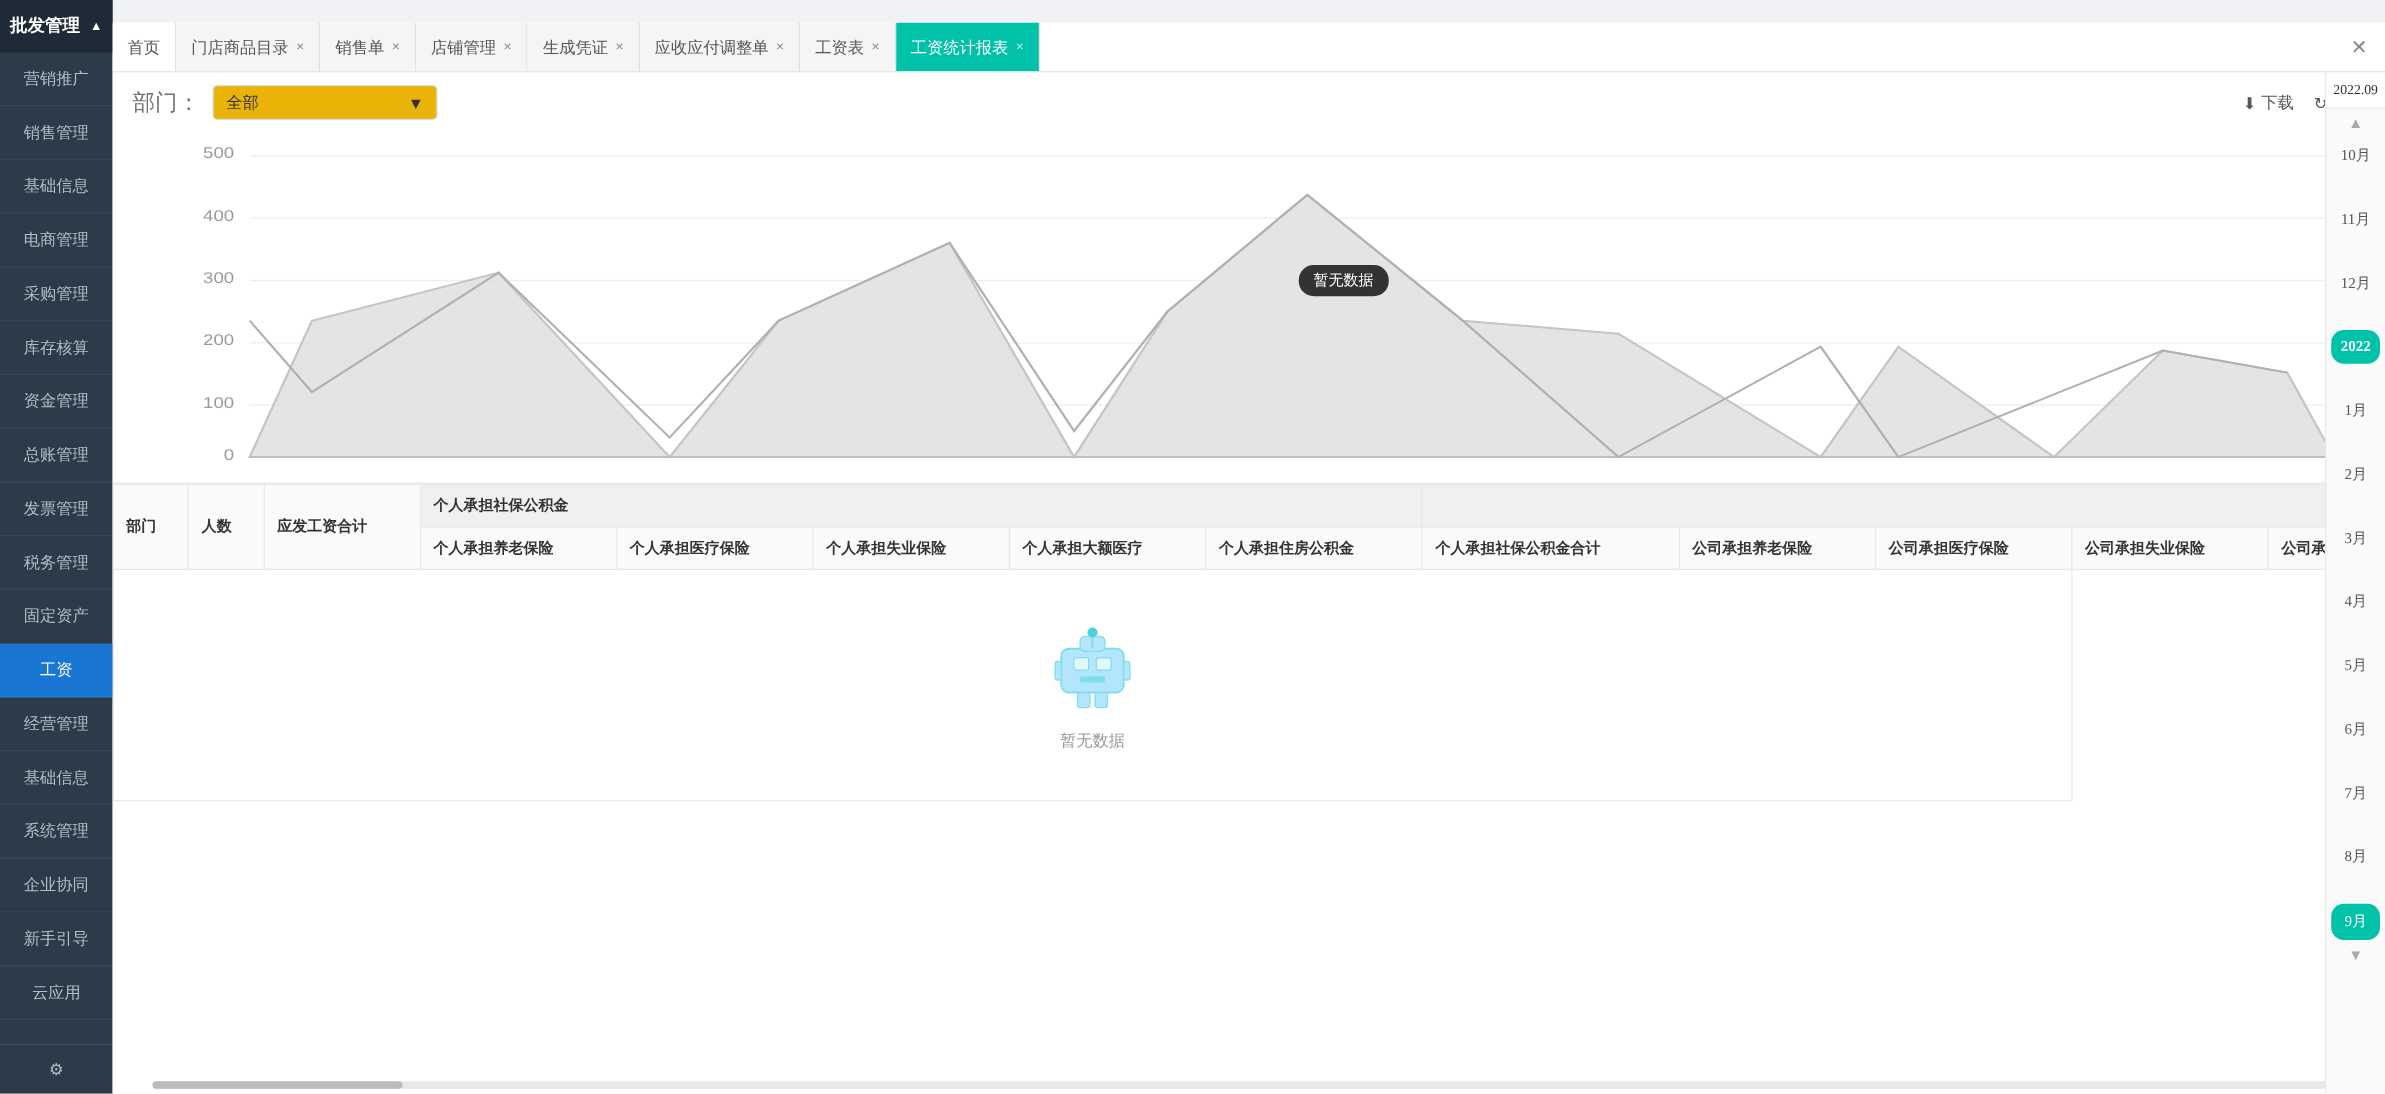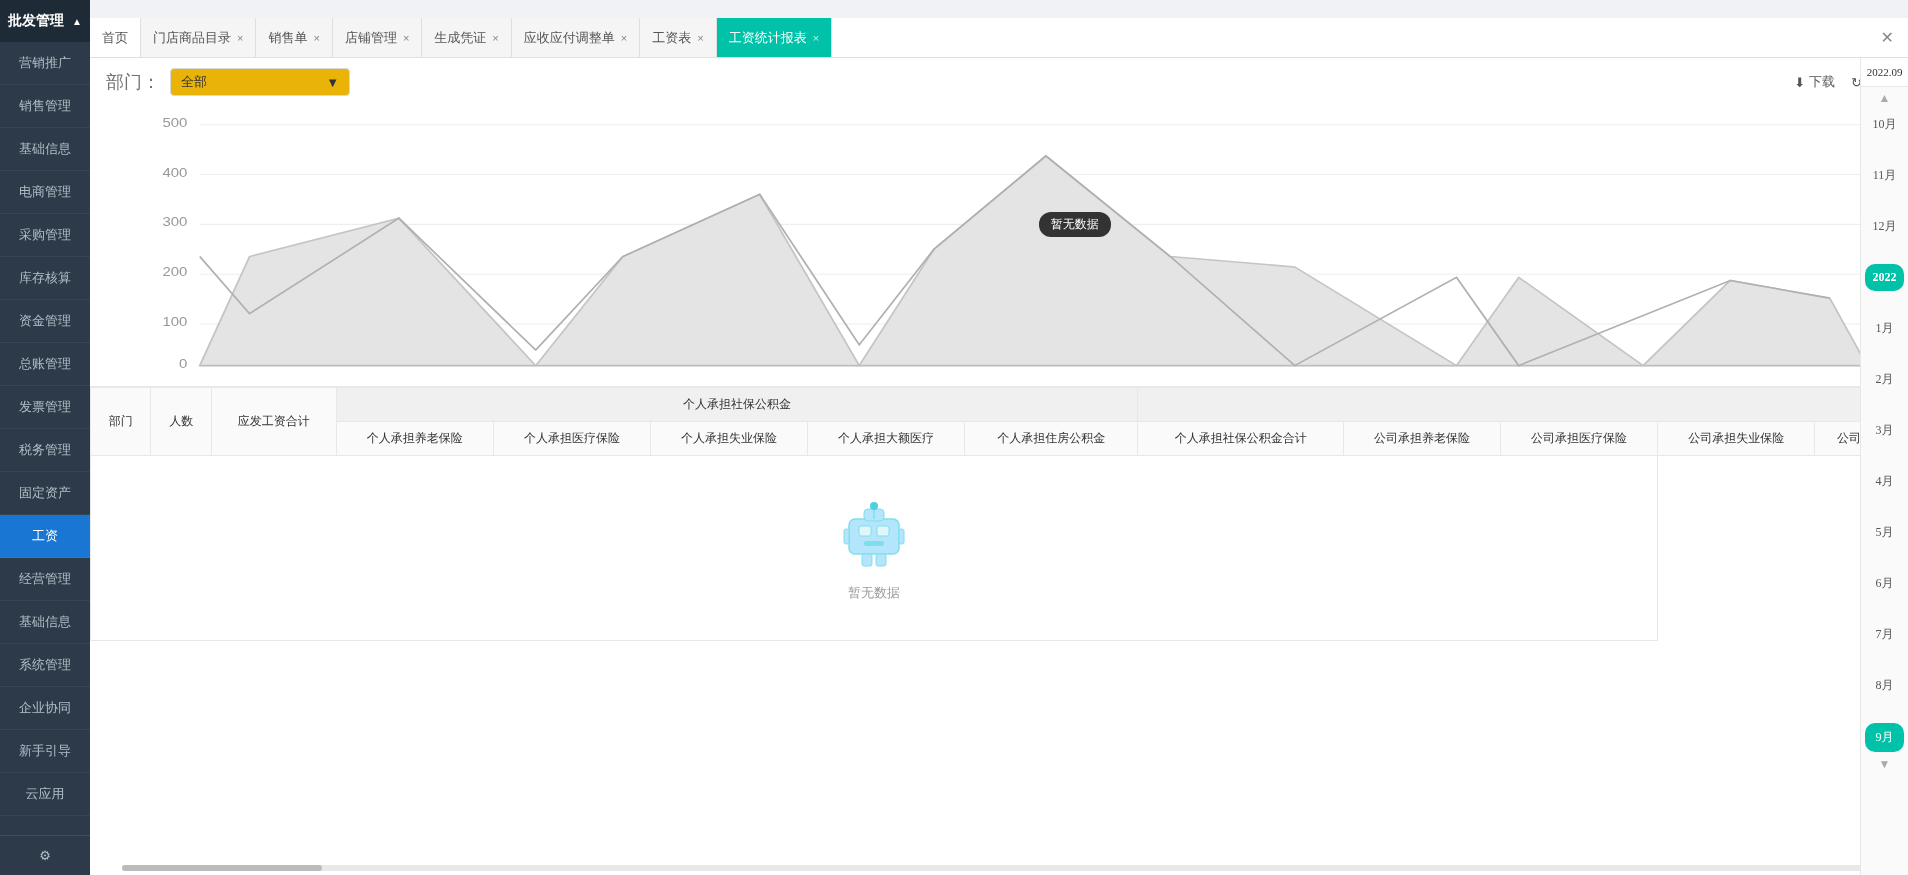--- a/index.html
+++ b/index.html
@@ -173,23 +173,23 @@
     }
     table {
       width: 100%;
       border-collapse: collapse;
       font-size: 12px;
     }
     th {
       background: #fafafa;
       border: 1px solid #e8e8e8;
       padding: 8px 10px;
-      text-align: center;
+      text-align: left;
       color: #333;
-      font-weight: normal;
+      font-weight: bold;
       white-space: nowrap;
     }
     th.group-header {
       background: #f0f0f0;
     }
     td {
       border: 1px solid #e8e8e8;
       padding: 8px 10px;
       text-align: center;
       color: #333;

